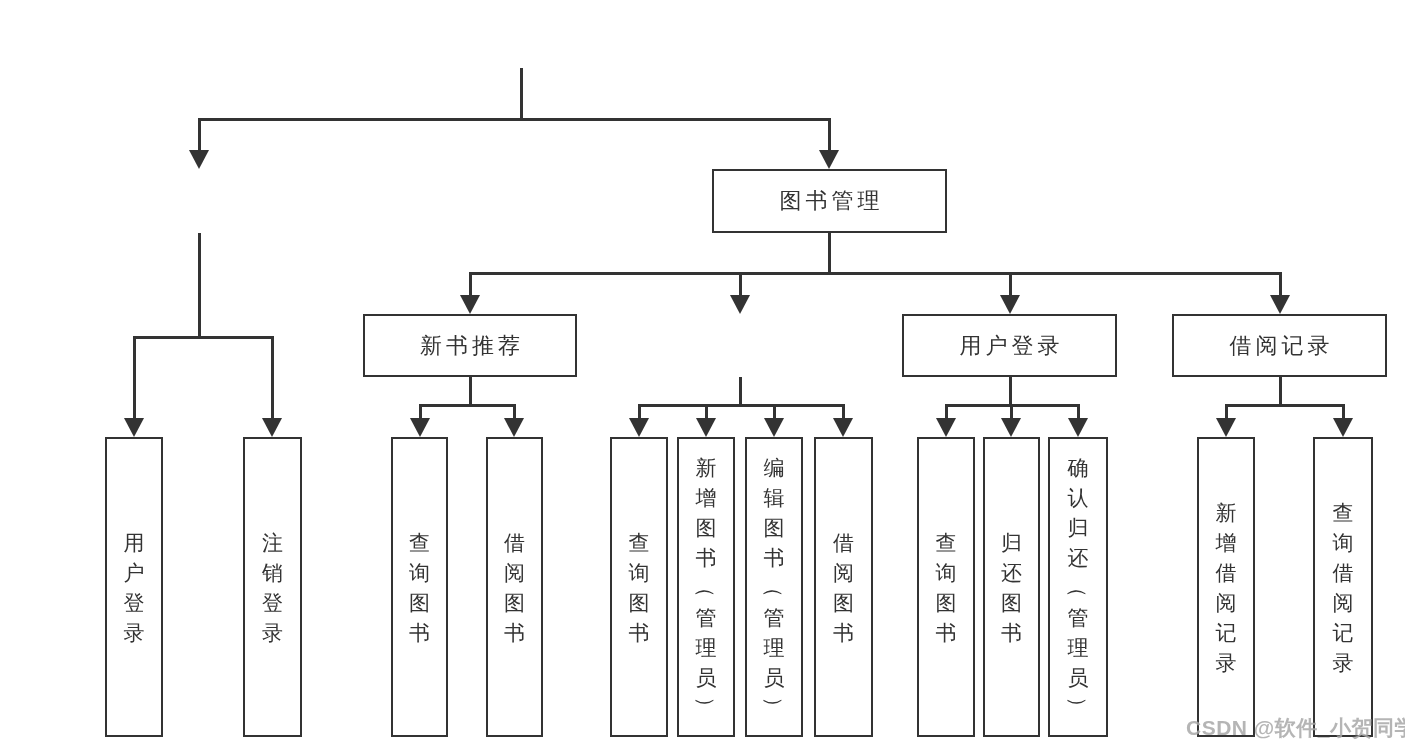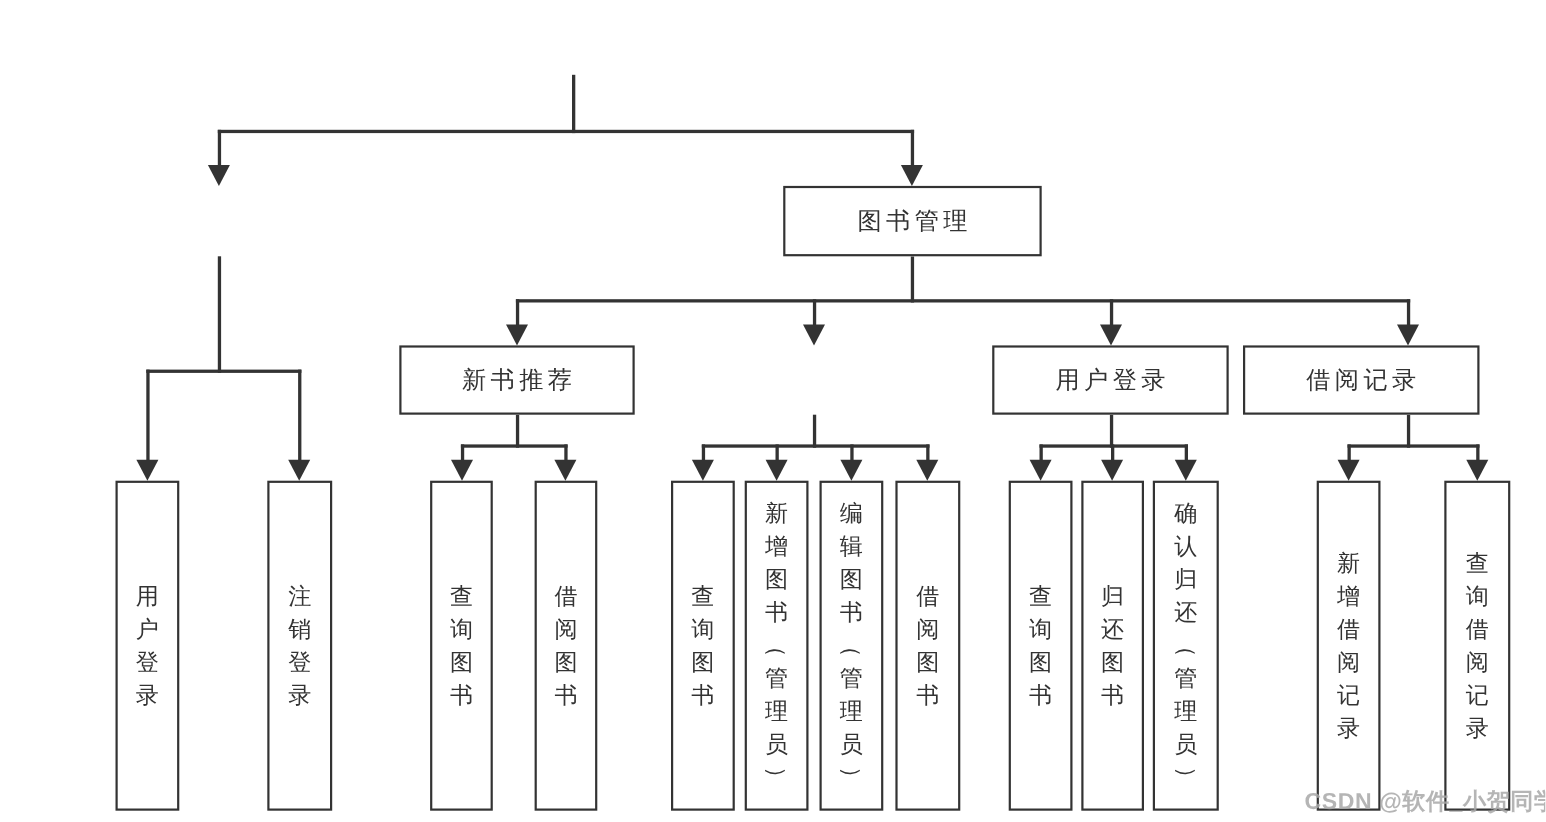--- a/index.html
+++ b/index.html
@@ -94,21 +94,21 @@
   <div class="vl" style="left:1225px;top:404px;height:16px;"></div>
   <div class="vl" style="left:1342px;top:404px;height:16px;"></div>
   <div class="ar" style="left:1216px;top:418px;"></div>
   <div class="ar" style="left:1333px;top:418px;"></div>
 
 
   <div class="node hnode" style="left:363px;top:314px;width:214px;height:63px;">新书推荐</div>
 
   <div class="node hnode" style="left:712px;top:169px;width:235px;height:64px;">图书管理</div>
   <div class="node hnode" style="left:902px;top:314px;width:215px;height:63px;">用户登录</div>
-  <div class="node hnode" style="left:1130px;top:314px;width:215px;height:63px;">借阅记录</div>
+  <div class="node hnode" style="left:1172px;top:314px;width:215px;height:63px;">借阅记录</div>
 
   <div class="node" style="left:105px;top:437px;width:58px;height:300px;">
     <div class="vlabel">
         <span class="ch">用</span>
         <span class="ch">户</span>
         <span class="ch">登</span>
         <span class="ch">录</span>
       </div>
   </div>
   <div class="node" style="left:243px;top:437px;width:59px;height:300px;">

